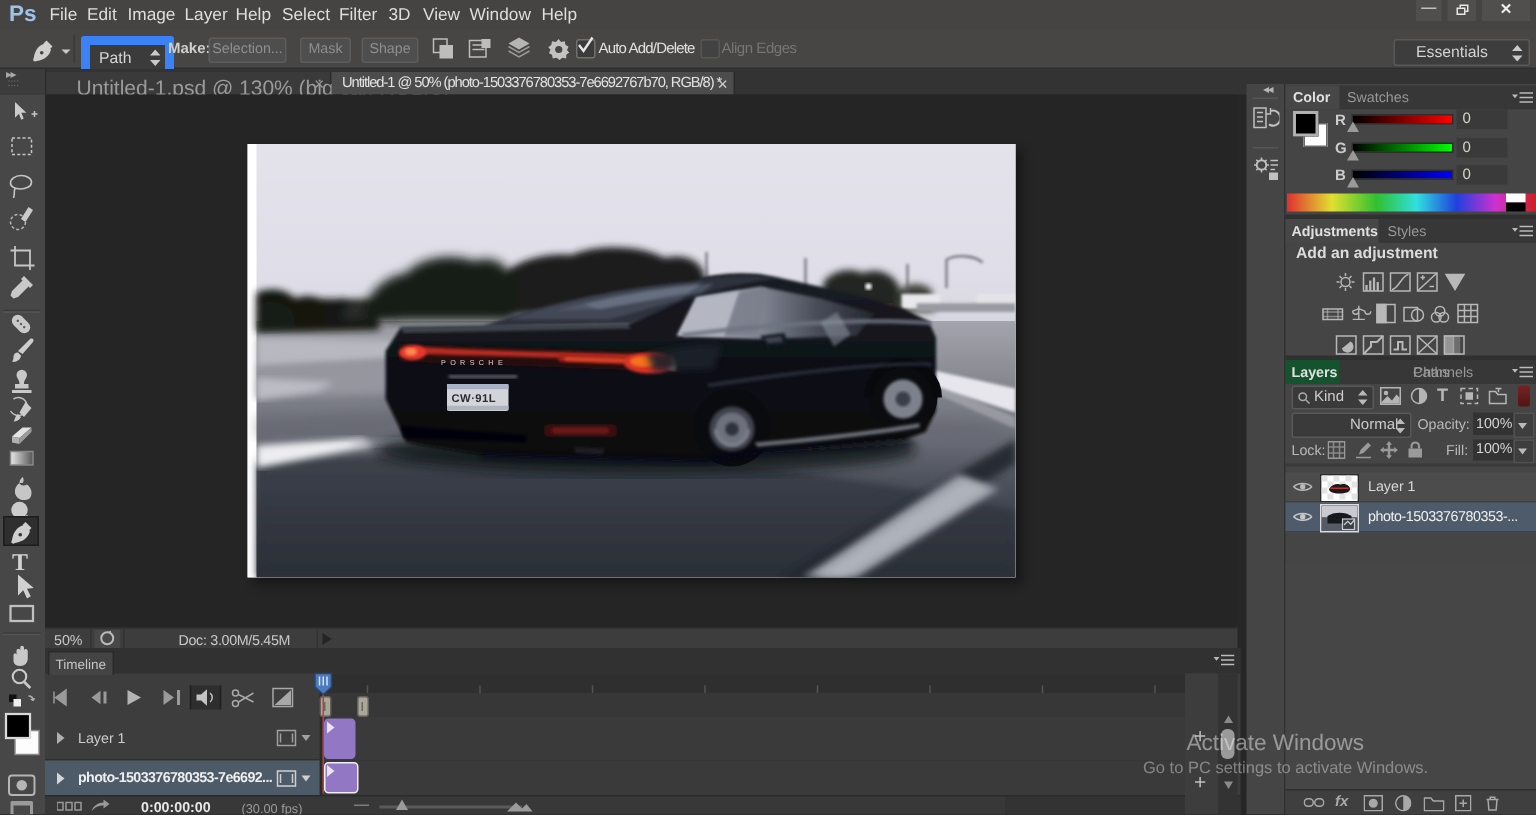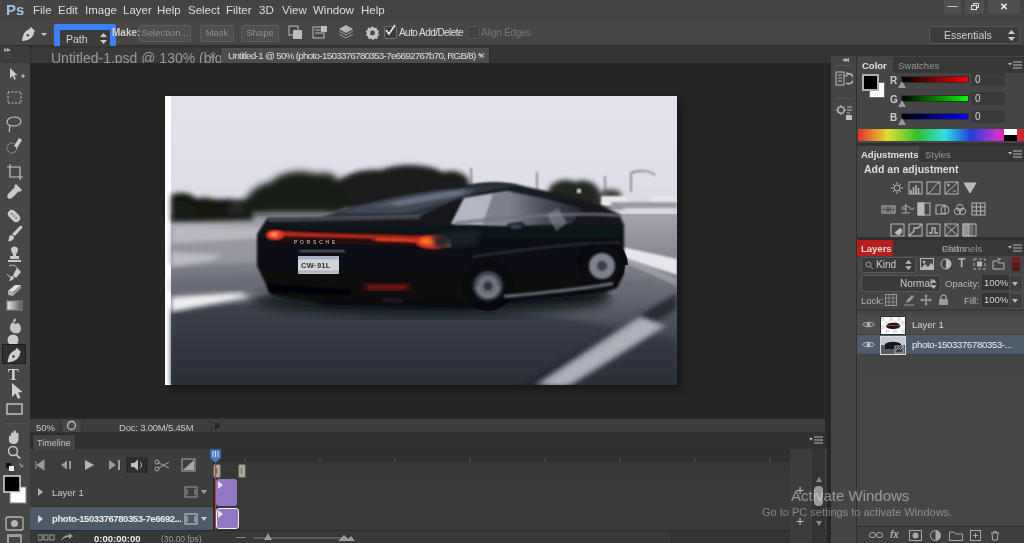--- a/index.html
+++ b/index.html
@@ -682,21 +682,21 @@
       <g transform="translate(106,44)">
           <rect x="0" y="0" width="13" height="12"></rect>
           <rect x="0" y="0" width="6" height="12" fill="#b8b8b8" opacity="0.7"></rect>
           <rect x="6" y="0" width="4" height="12" fill="#b8b8b8" opacity="0.35"></rect>
         </g>
     </g>
   </svg>
   <div class="abs" style="left:0;top:181px;width:167px;height:3px;background:#303030;"></div>
 
   <div class="abs" style="left:0;top:184px;width:167px;height:16px;background:#373737;">
-    <div class="abs" style="left:0;top:0;width:36px;height:16px;background:#b91c1c;">
+    <div class="abs" style="left:0;top:0;width:36px;height:16px;background:#14532d;">
         <span class="tx" style="left:4px;top:3px;font-size:9.5px;font-weight:bold;color:#e0e0e0;">Layers</span>
       </div>
     <span class="tx" style="left:41px;top:3px;font-size:9.5px;color:#989898;margin-left:44px;">Channels</span>
     <span class="tx" style="left:85px;top:3px;font-size:9.5px;color:#989898;">Paths</span>
     <svg class="abs" style="left:151px;top:4px;" width="14" height="9" viewBox="0 0 14 9">
         <path d="M0 2 L4 2 L2 4.5 Z" fill="#bbb"></path>
         <path d="M5 1 h9 M5 4 h9 M5 7 h9" stroke="#bbb"></path>
       </svg>
   </div>
 

